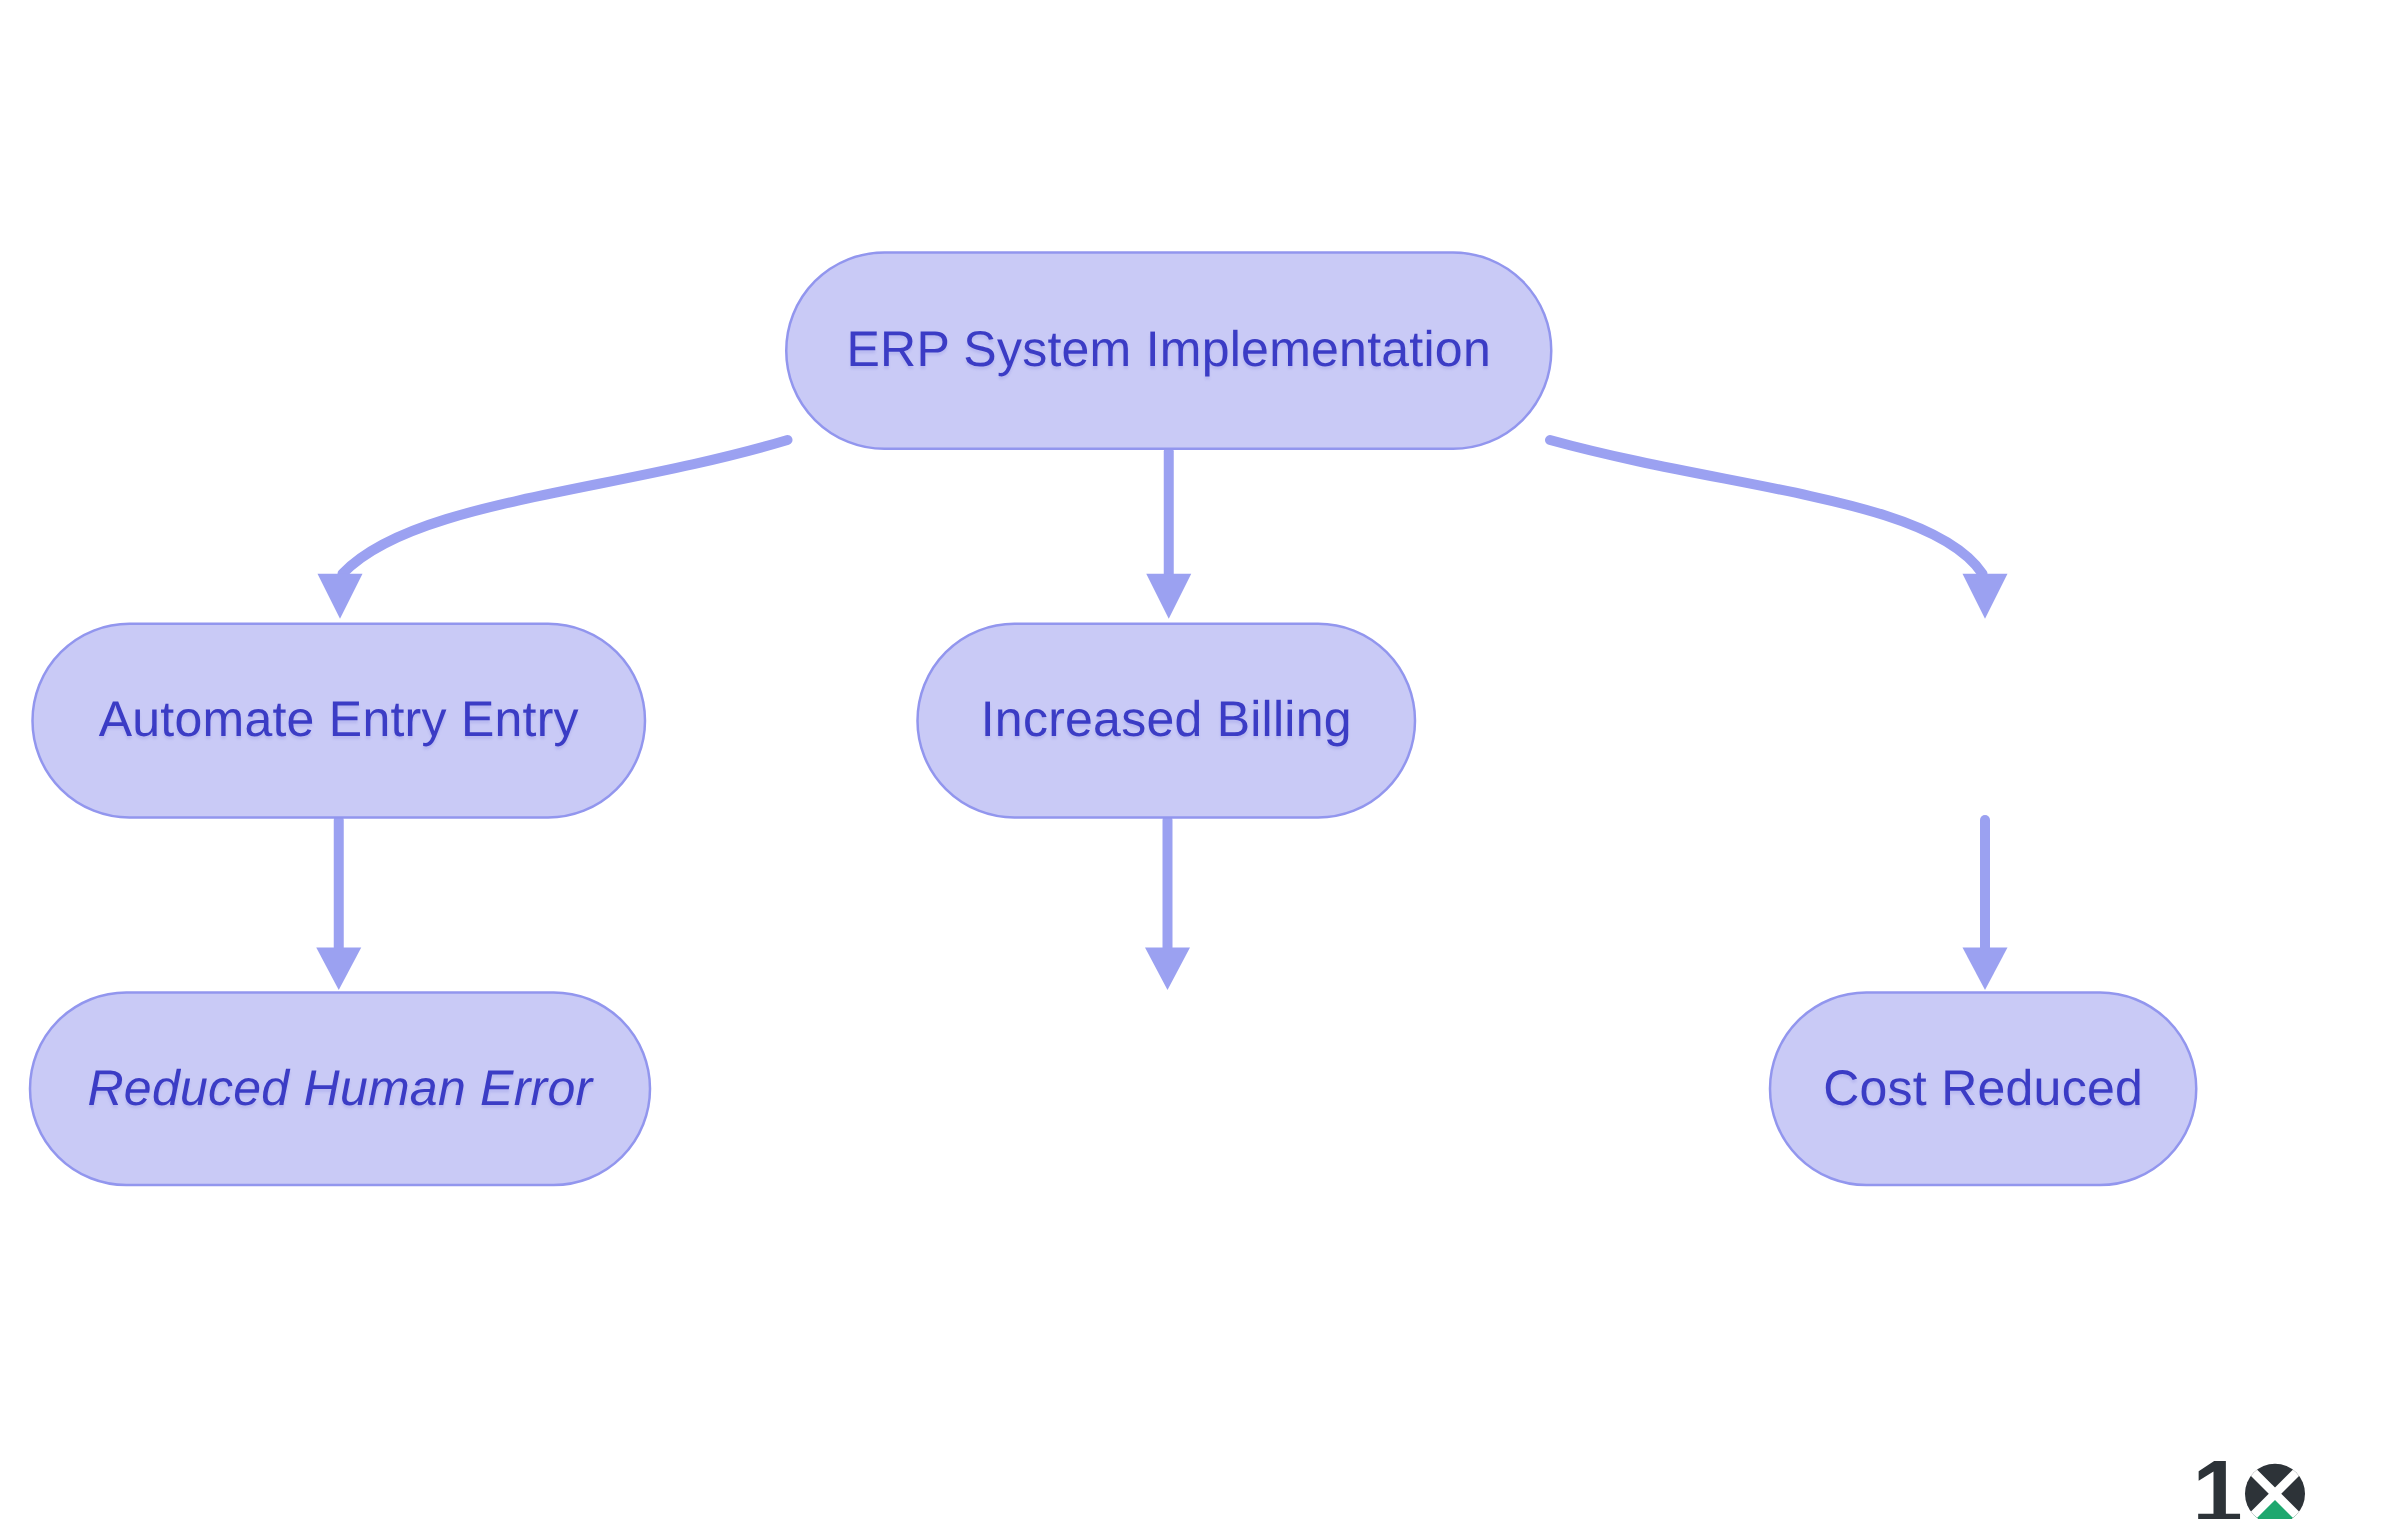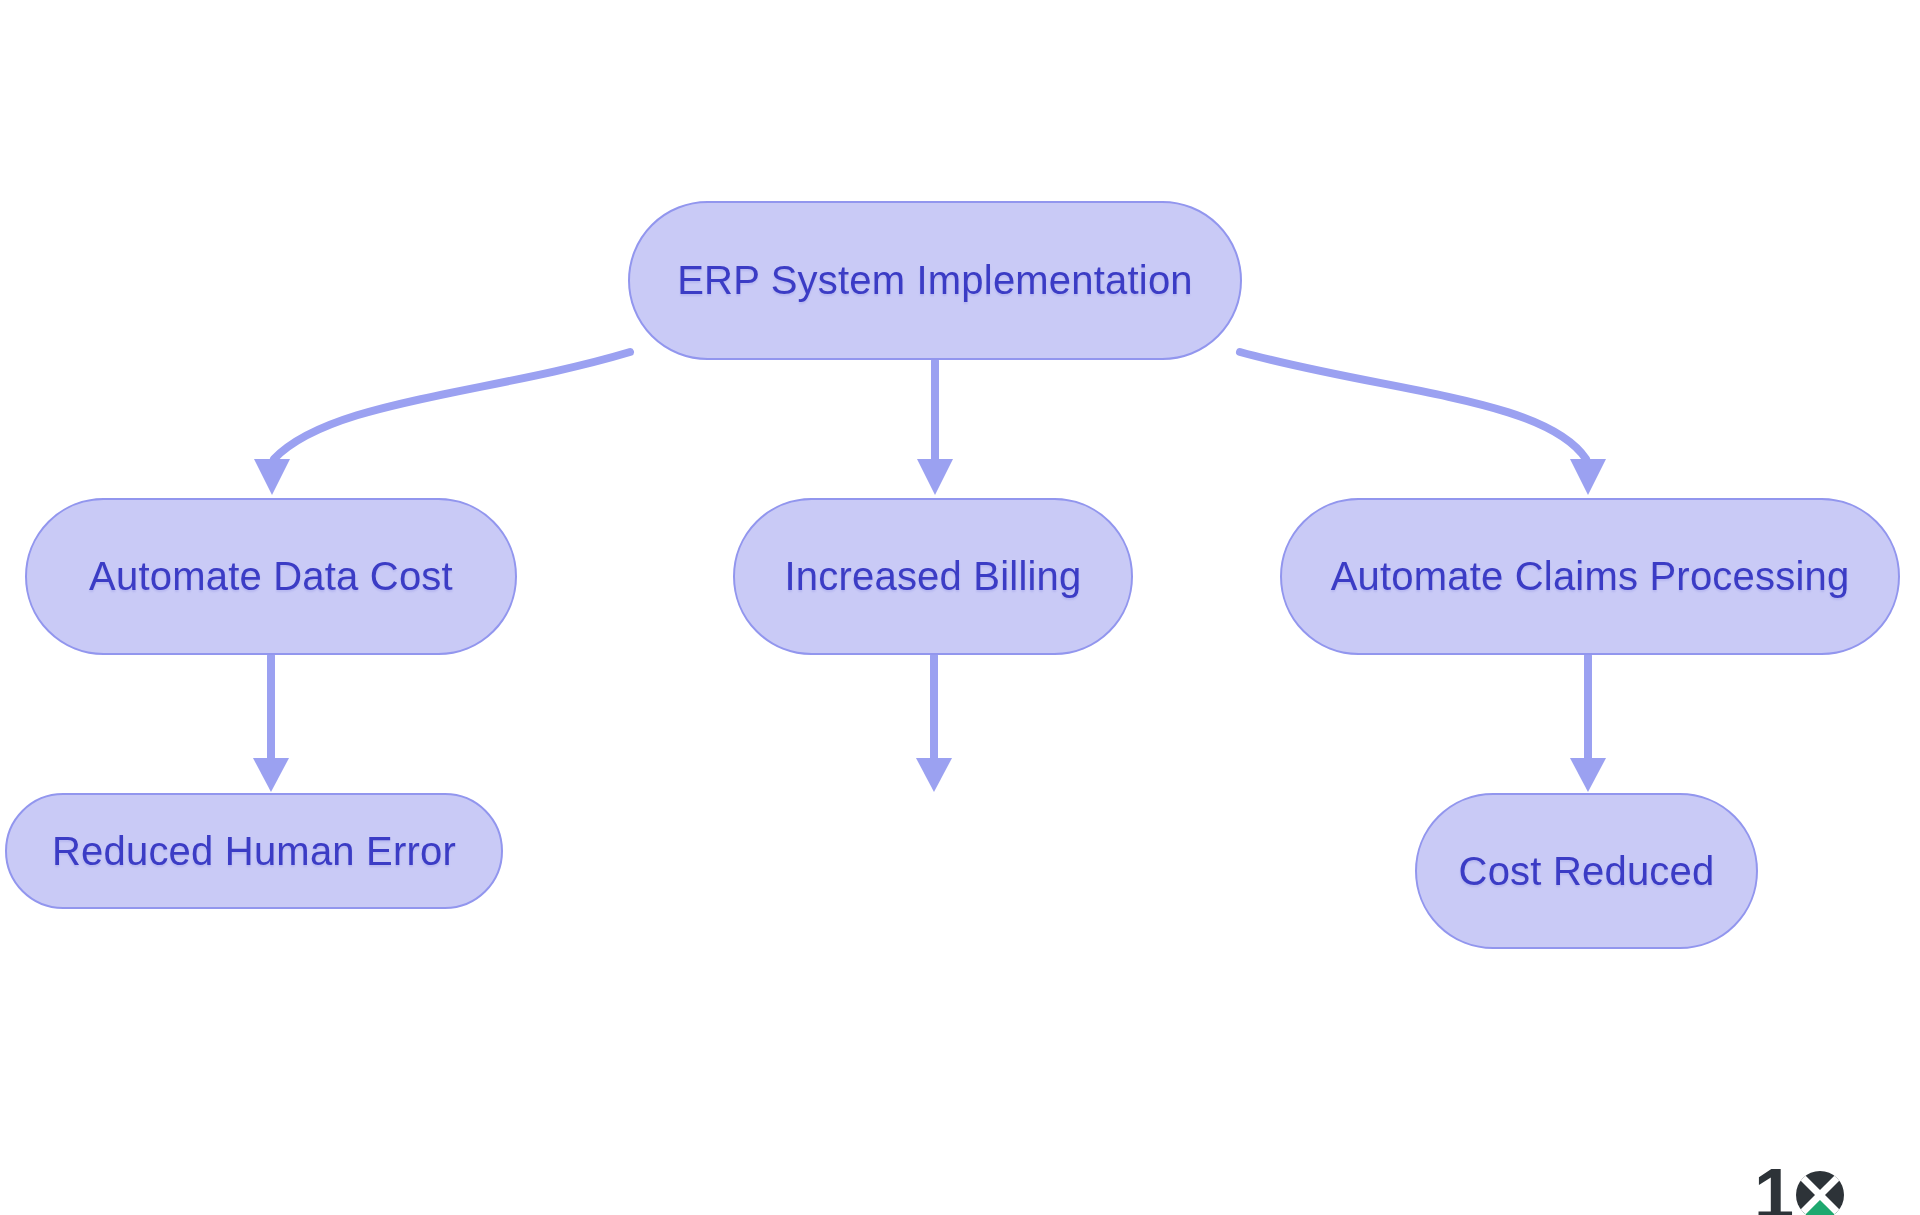--- a/index.html
+++ b/index.html
@@ -96,32 +96,29 @@
 
     <path class="edge-line" d="M 1588 618 L 1588 722"></path>
     <polygon class="edge-head" points="1570,720 1606,720 1588,754"></polygon>
   </svg>
 
   <div class="node" style="left:628px; top:163px; width:614px; height:159px;">
     <span class="node-label">ERP System Implementation</span>
   </div>
 
   <div class="node" style="left:25px; top:460px; width:492px; height:157px;">
-    <span class="node-label">Automate Data Cost</span>
+    <span class="node-label">Automate Entry Entry</span>
   </div>
 
   <div class="node" style="left:733px; top:460px; width:400px; height:157px;">
     <span class="node-label">Increased Billing</span>
   </div>
 
-  <div class="node" style="left:1280px; top:460px; width:620px; height:157px;">
-    <span class="node-label">Automate Claims Processing</span>
-  </div>
 
-  <div class="node" style="left:5px; top:755px; width:498px; height:116px;">
+  <div class="node" style="left:23px; top:755px; width:498px; height:156px;font-style:italic;">
     <span class="node-label">Reduced Human Error</span>
   </div>
 
 
   <div class="node" style="left:1415px; top:755px; width:343px; height:156px;">
     <span class="node-label">Cost Reduced</span>
   </div>
 
   <div class="logo">
     <span class="logo-numeral">1</span>

